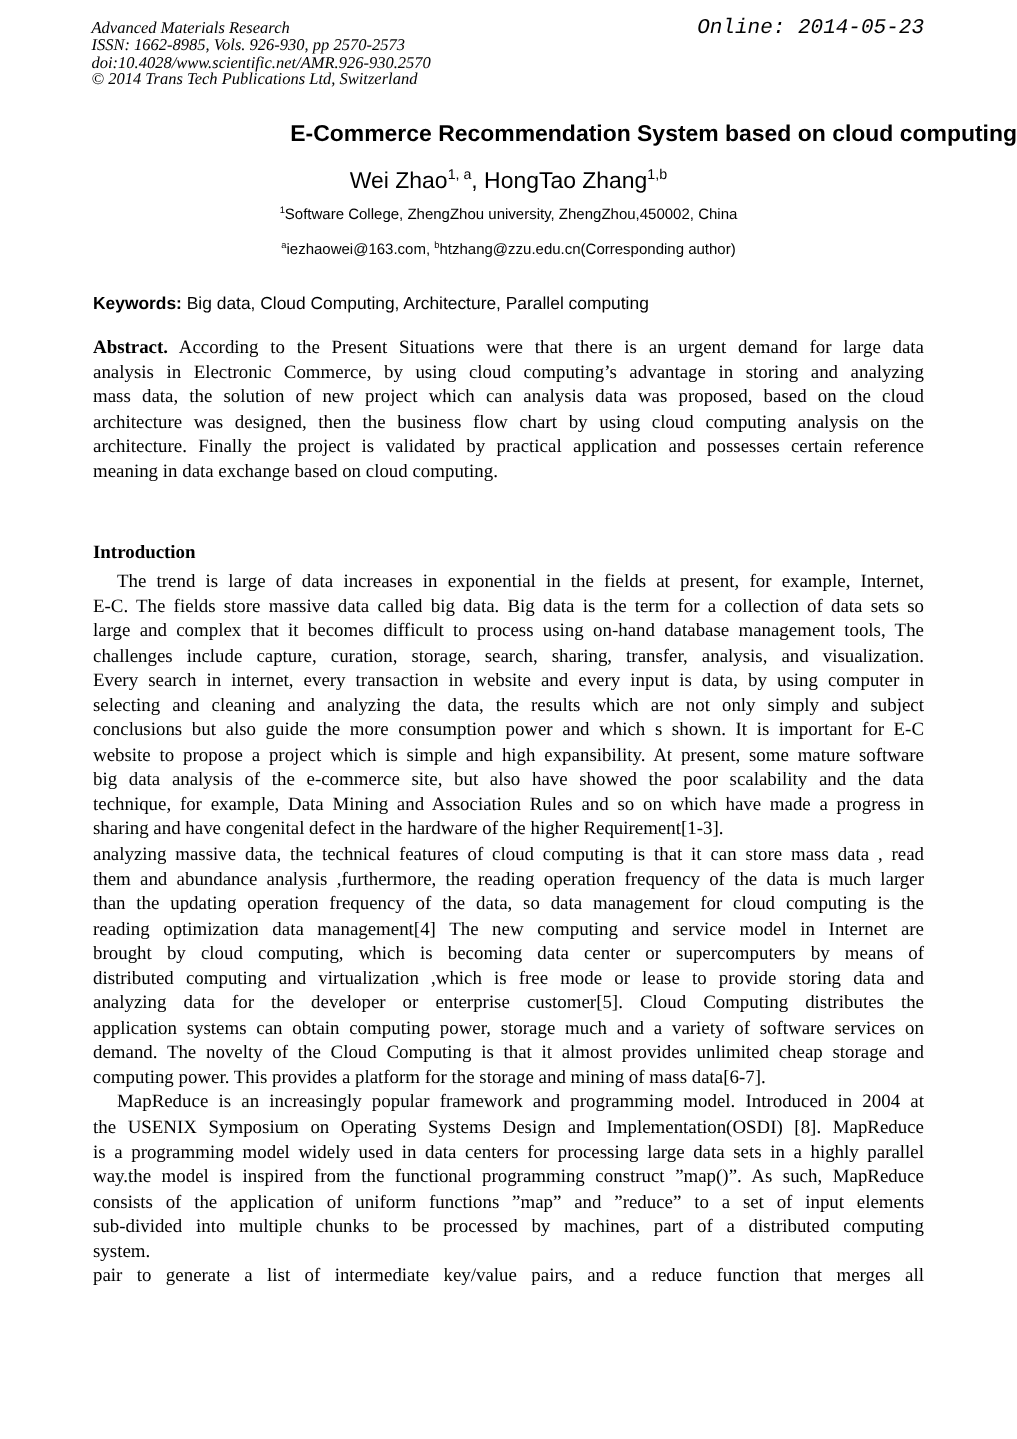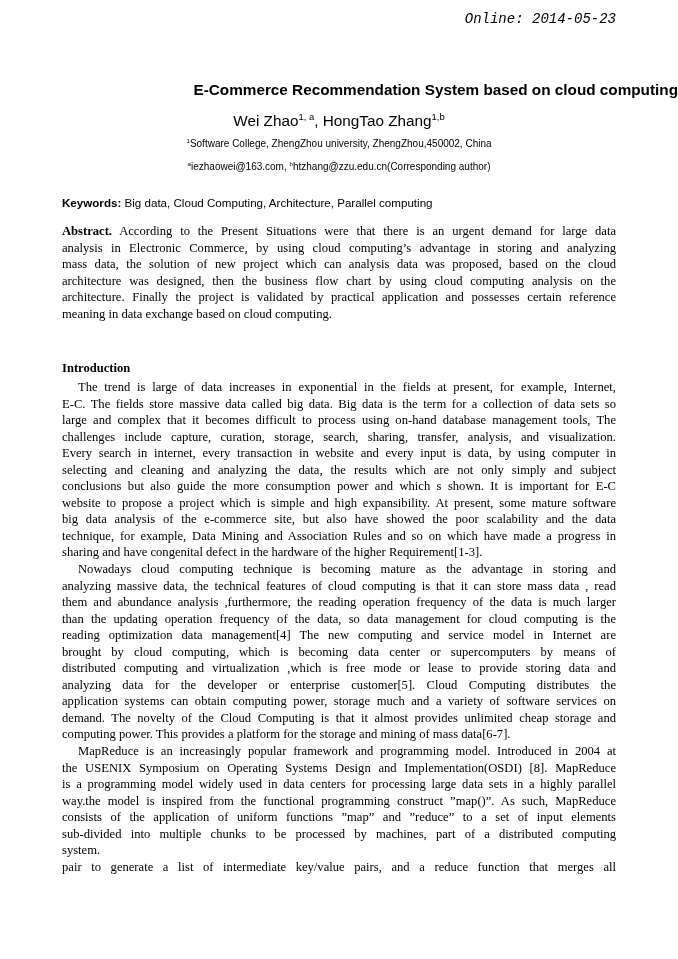--- a/index.html
+++ b/index.html
@@ -22,20 +22,26 @@
   .abstract { top: 223px; }
   .abs-label { font-weight: bold; }
   .section-head { position: absolute; left: 62px; top: 361px; font-family: "Liberation Serif", serif; font-weight: bold; font-size: 12.6px; }
   .intro { top: 379px; }
 </style>
 </head>
 <body>
 
 <div class="page">
 
+  <div class="hdr-left">
+    <div>Advanced Materials Research</div>
+    <div>ISSN: 1662-8985, Vols. 926-930, pp 2570-2573</div>
+    <div>doi:10.4028/www.scientific.net/AMR.926-930.2570</div>
+    <div>© 2014 Trans Tech Publications Ltd, Switzerland</div>
+  </div>
   <div class="hdr-right">Online: 2014-05-23</div>
 
   <div class="title">E-Commerce Recommendation System based on cloud computing</div>
 
   <div class="authors">
     <span>Wei Zhao</span><sup>1, a</sup><span>, </span><span>HongTao Zhang</span><sup>1,b</sup>
   </div>
 
   <div class="aff aff1">
     <sup>1</sup><span>Software College, ZhengZhou university, ZhengZhou,450002, China</span>
@@ -65,21 +71,20 @@
       <span class="line">E-C. The fields store massive data called big data. Big data is the term for a collection of data sets so</span>
       <span class="line">large and complex that it becomes difficult to process using on-hand database management tools, The</span>
       <span class="line">challenges include capture, curation, storage, search, sharing, transfer, analysis, and visualization.</span>
       <span class="line">Every search in internet, every  transaction in website and every input is data, by using computer in</span>
       <span class="line">selecting and cleaning and analyzing the data, the results which  are not only simply and subject</span>
       <span class="line">conclusions  but also guide the more consumption power and which s shown. It is important for E-C</span>
       <span class="line">website to propose a project which is simple and high expansibility. At present, some mature software</span>
       <span class="line">big data analysis of the e-commerce site, but also have showed  the poor scalability and  the data</span>
       <span class="line">technique, for example, Data Mining and Association Rules and so on which have made a progress in</span>
       <span class="line last">sharing and have congenital defect in the hardware of the higher Requirement[1-3].</span>
-      <span class="line indent">Nowadays cloud computing technique is becoming mature as the advantage in storing and</span>
       <span class="line">analyzing massive data, the technical features of cloud computing is that it can store mass data , read</span>
       <span class="line">them and abundance analysis ,furthermore, the reading operation frequency of the data is much larger</span>
       <span class="line">than the updating operation frequency of the data, so data management for cloud computing is the</span>
       <span class="line">reading optimization data management[4] The new computing and service model in Internet are</span>
       <span class="line">brought by cloud computing, which is becoming data center or supercomputers by means of</span>
       <span class="line">distributed computing and virtualization ,which is free mode or lease to provide storing data and</span>
       <span class="line">analyzing data for the developer or enterprise customer[5]. Cloud Computing distributes the</span>
       <span class="line">application systems can obtain computing power, storage much and a variety of software services on</span>
       <span class="line">demand. The novelty of the Cloud Computing is that it almost provides unlimited cheap storage and</span>
       <span class="line last">computing power. This provides a platform for the storage and mining of mass data[6-7].</span>

